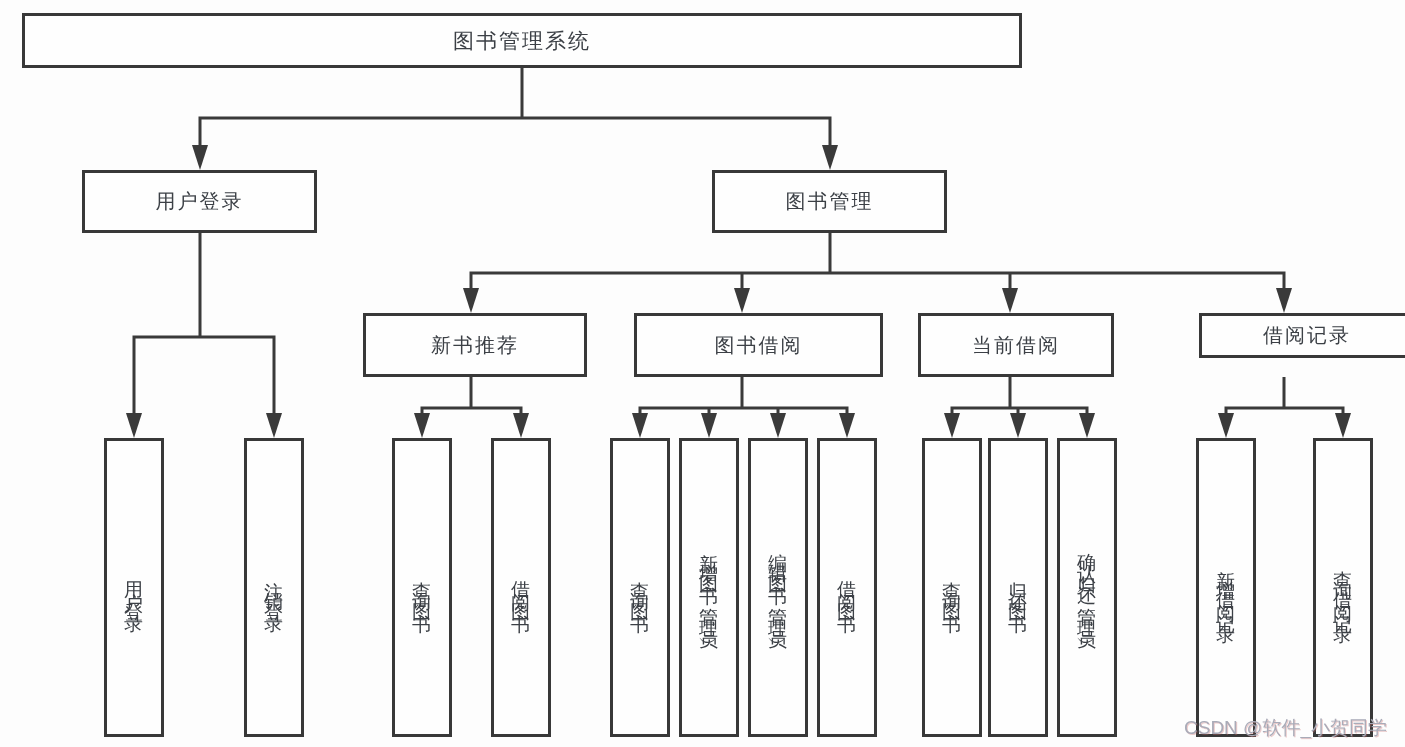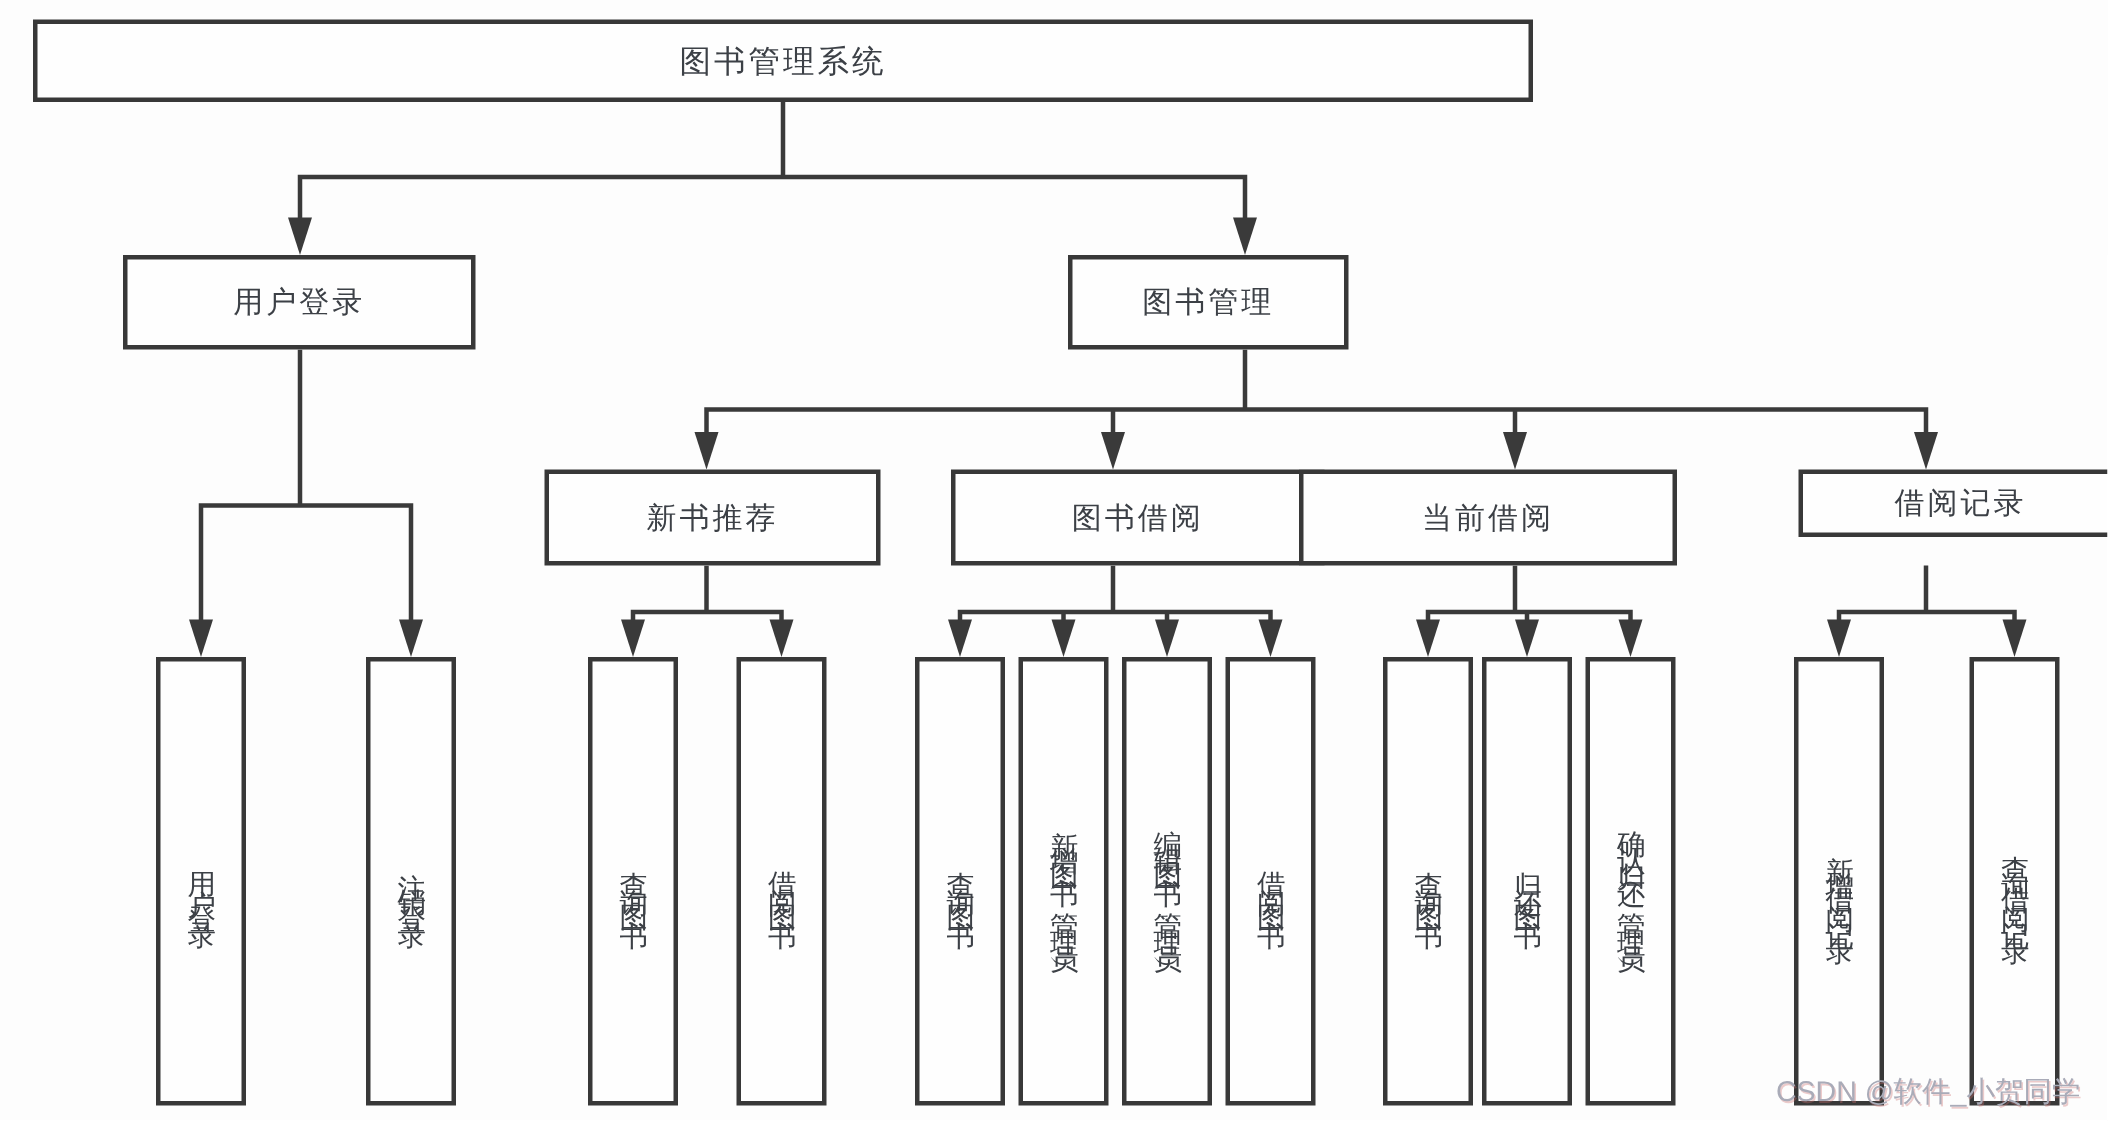--- a/index.html
+++ b/index.html
@@ -120,31 +120,31 @@
     </g>
   </svg>
 
   <div class="node h root" style="left:22px; top:13px; width:1000px; height:55px;">
     <span>图书管理系统</span>
   </div>
 
   <div class="node h" style="left:82px; top:170px; width:235px; height:63px;">
     <span>用户登录</span>
   </div>
-  <div class="node h" style="left:712px; top:170px; width:187px; height:63px;">
+  <div class="node h" style="left:712px; top:170px; width:235px; height:63px;">
     <span>图书管理</span>
   </div>
 
   <div class="node h" style="left:363px; top:313px; width:224px; height:64px;">
     <span>新书推荐</span>
   </div>
   <div class="node h" style="left:634px; top:313px; width:249px; height:64px;">
     <span>图书借阅</span>
   </div>
-  <div class="node h" style="left:866px; top:313px; width:252px; height:64px;">
+  <div class="node h" style="left:918px; top:313px; width:196px; height:64px;">
     <span>当前借阅</span>
   </div>
   <div class="node h" style="left:1176px; top:313px; width:216px; height:45px;margin-left:23px;">
     <span>借阅记录</span>
   </div>
 
   <div class="node v" style="left:104px;">
     <span>用户登录</span>
   </div>
   <div class="node v" style="left:244px;">

